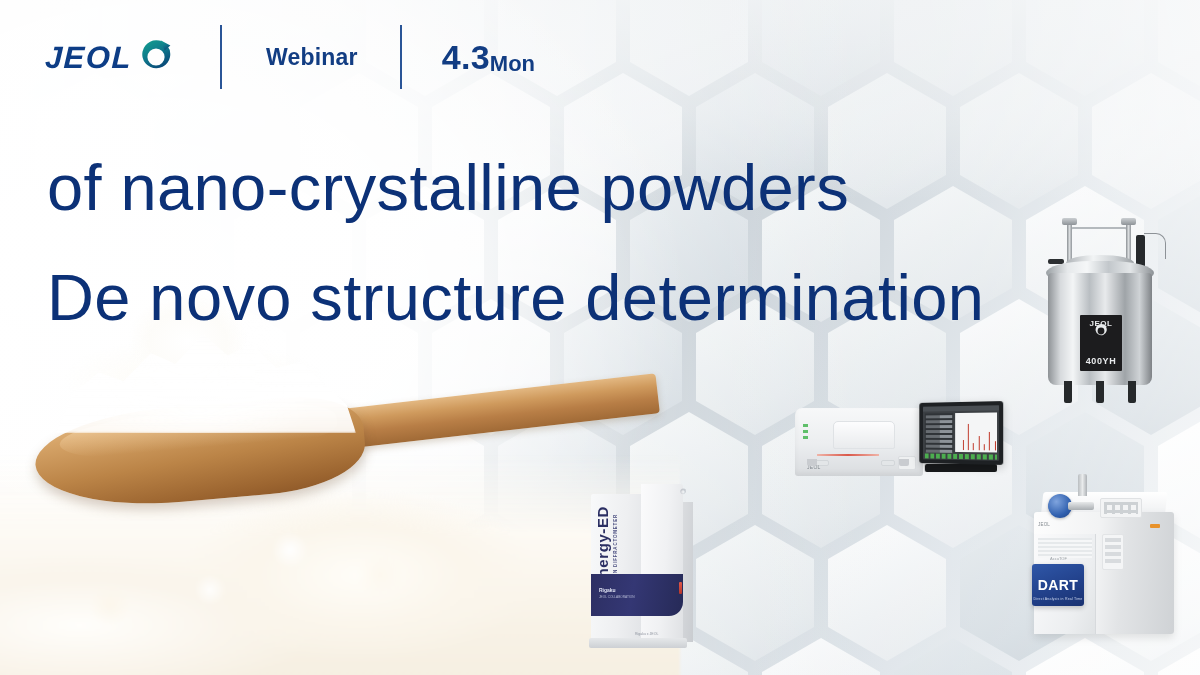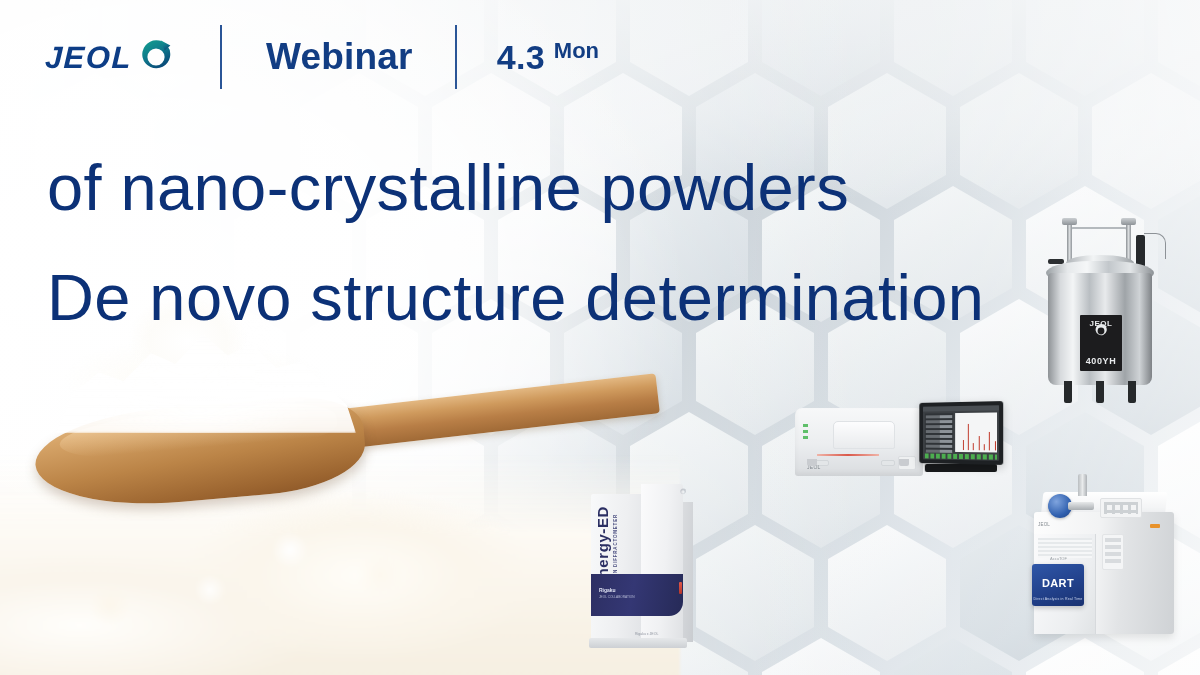--- a/index.html
+++ b/index.html
@@ -120,23 +120,23 @@
     font-size: 31px; font-weight: 700; letter-spacing: 1.5px;
     color: #0d3d86; font-style: italic; line-height: 1;
     transform: skewX(-2deg);
   }
   .jeol-mark { width: 40px; height: 40px; display: block; }
 
   .divider { width: 2px; height: 64px; background: #2a5597; }
   .div-1 { margin-left: 44px; margin-right: 44px; }
   .div-2 { margin-left: 42px; margin-right: 40px; }
 
-  .webinar-label { font-size: 37px; font-weight: 700; color: #123d83; letter-spacing: 0.2px; }
-
-  .date-block { display: flex; align-items: flex-start; gap: 9px; }
+  .webinar-label { font-size: 23px; font-weight: 700; color: #123d83; letter-spacing: 0.2px; }
+
+  .date-block { display: flex; align-items: flex-end; }
   .date-num { font-size: 34px; font-weight: 700; color: #123d83; letter-spacing: 0.3px; }
   .date-day { font-size: 22px; font-weight: 700; color: #123d83; }
 
   
   .title {
     position: absolute; left: 47px; top: 133px; width: 1140px;
     font-size: 65px; font-weight: 300; color: #0c3177;
     line-height: 110px; letter-spacing: 0.4px;
     white-space: nowrap;
   }
@@ -252,21 +252,21 @@
   }
   .ms-vent { position:absolute; left:16px; top:66px; width:54px; height:20px;
     background: repeating-linear-gradient(180deg,#e6e9eb 0 2px, #f6f7f8 2px 4px); }
   .ms-dart {
     position: absolute; left: 10px; top: 92px; width: 52px; height: 42px;
     background: linear-gradient(160deg,#2f57a8 0%, #22418b 55%, #1a3271 100%);
     border-radius: 3px;
     box-shadow: 0 2px 5px rgba(0,0,0,0.2);
   }
   .ms-dart-txt { position:absolute; left:0; top:13px; width:100%; text-align:center;
-    color:#ffffff; font-size:11px; font-weight:700; letter-spacing:0.4px; }
+    color:#ffffff; font-size:14px; font-weight:700; letter-spacing:0.4px; }
   .ms-dart-sub { position:absolute; left:0; bottom:5px; width:100%; text-align:center;
     color:#cfd9f0; font-size:3.5px; letter-spacing:0.2px; }
   .ms-source {
     position: absolute; left: 26px; top: 22px; width: 24px; height: 24px;
     background: radial-gradient(circle at 35% 32%, #7fa4de, #2f5fae 62%, #20417f);
     border-radius: 50%;
     box-shadow: 0 1px 3px rgba(0,0,0,0.25);
   }
   .ms-tube { position:absolute; left:46px; top:30px; width:26px; height:8px;
     background: linear-gradient(180deg,#e7e9ea,#a9aeb2); border-radius:2px; }

